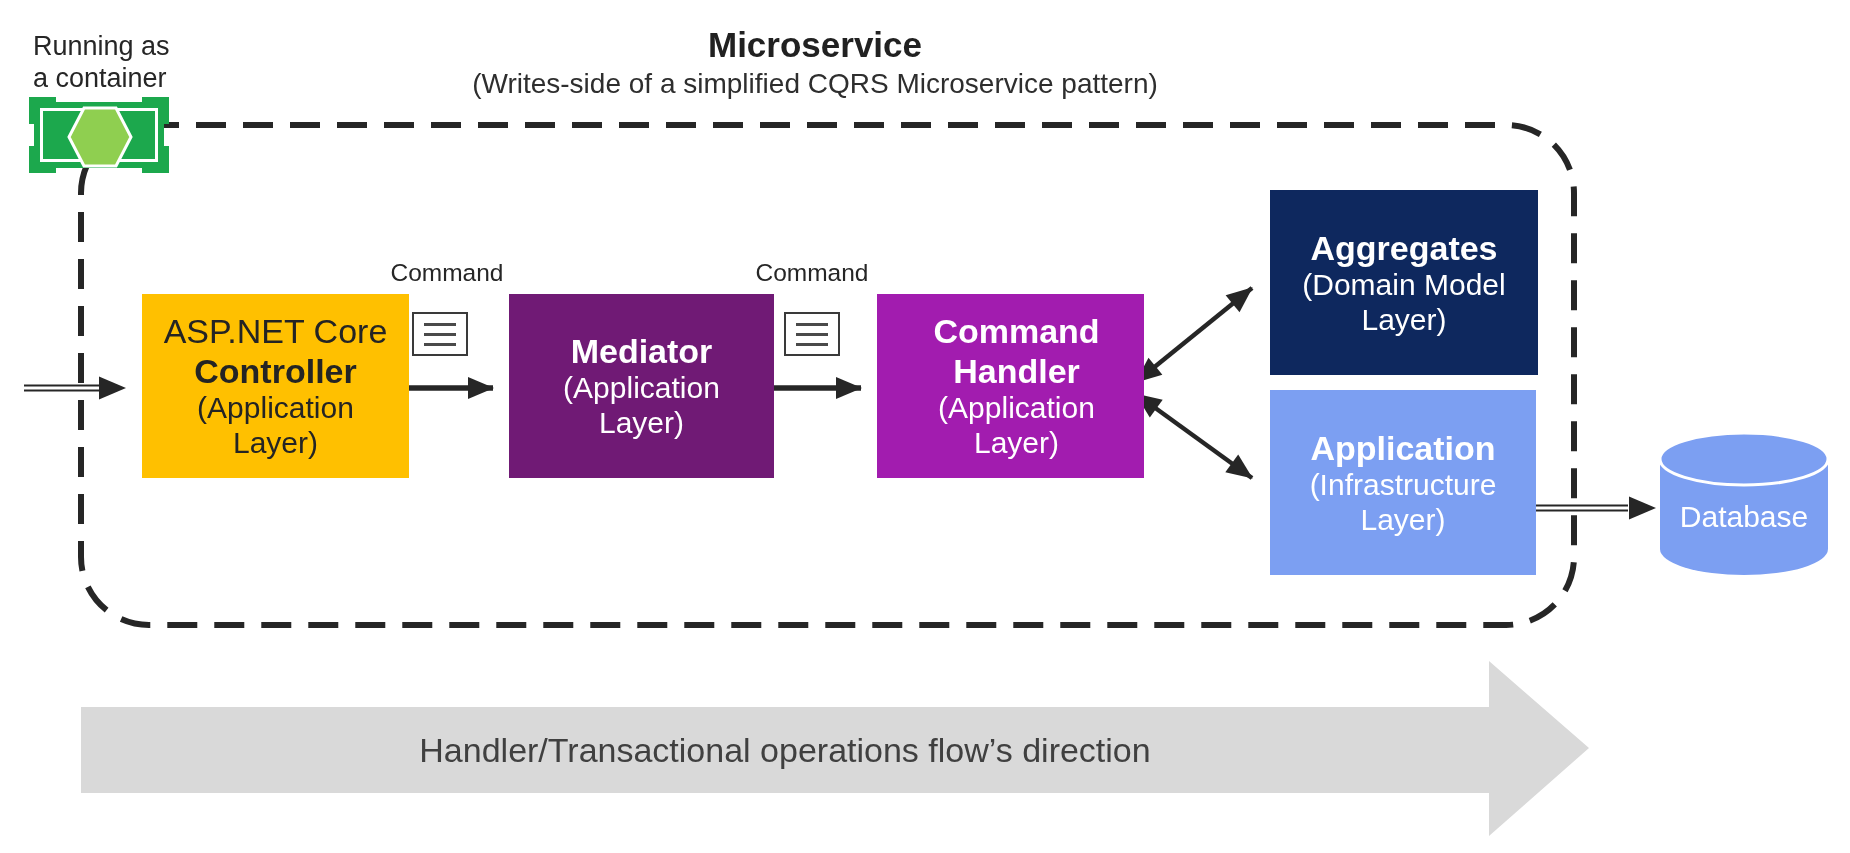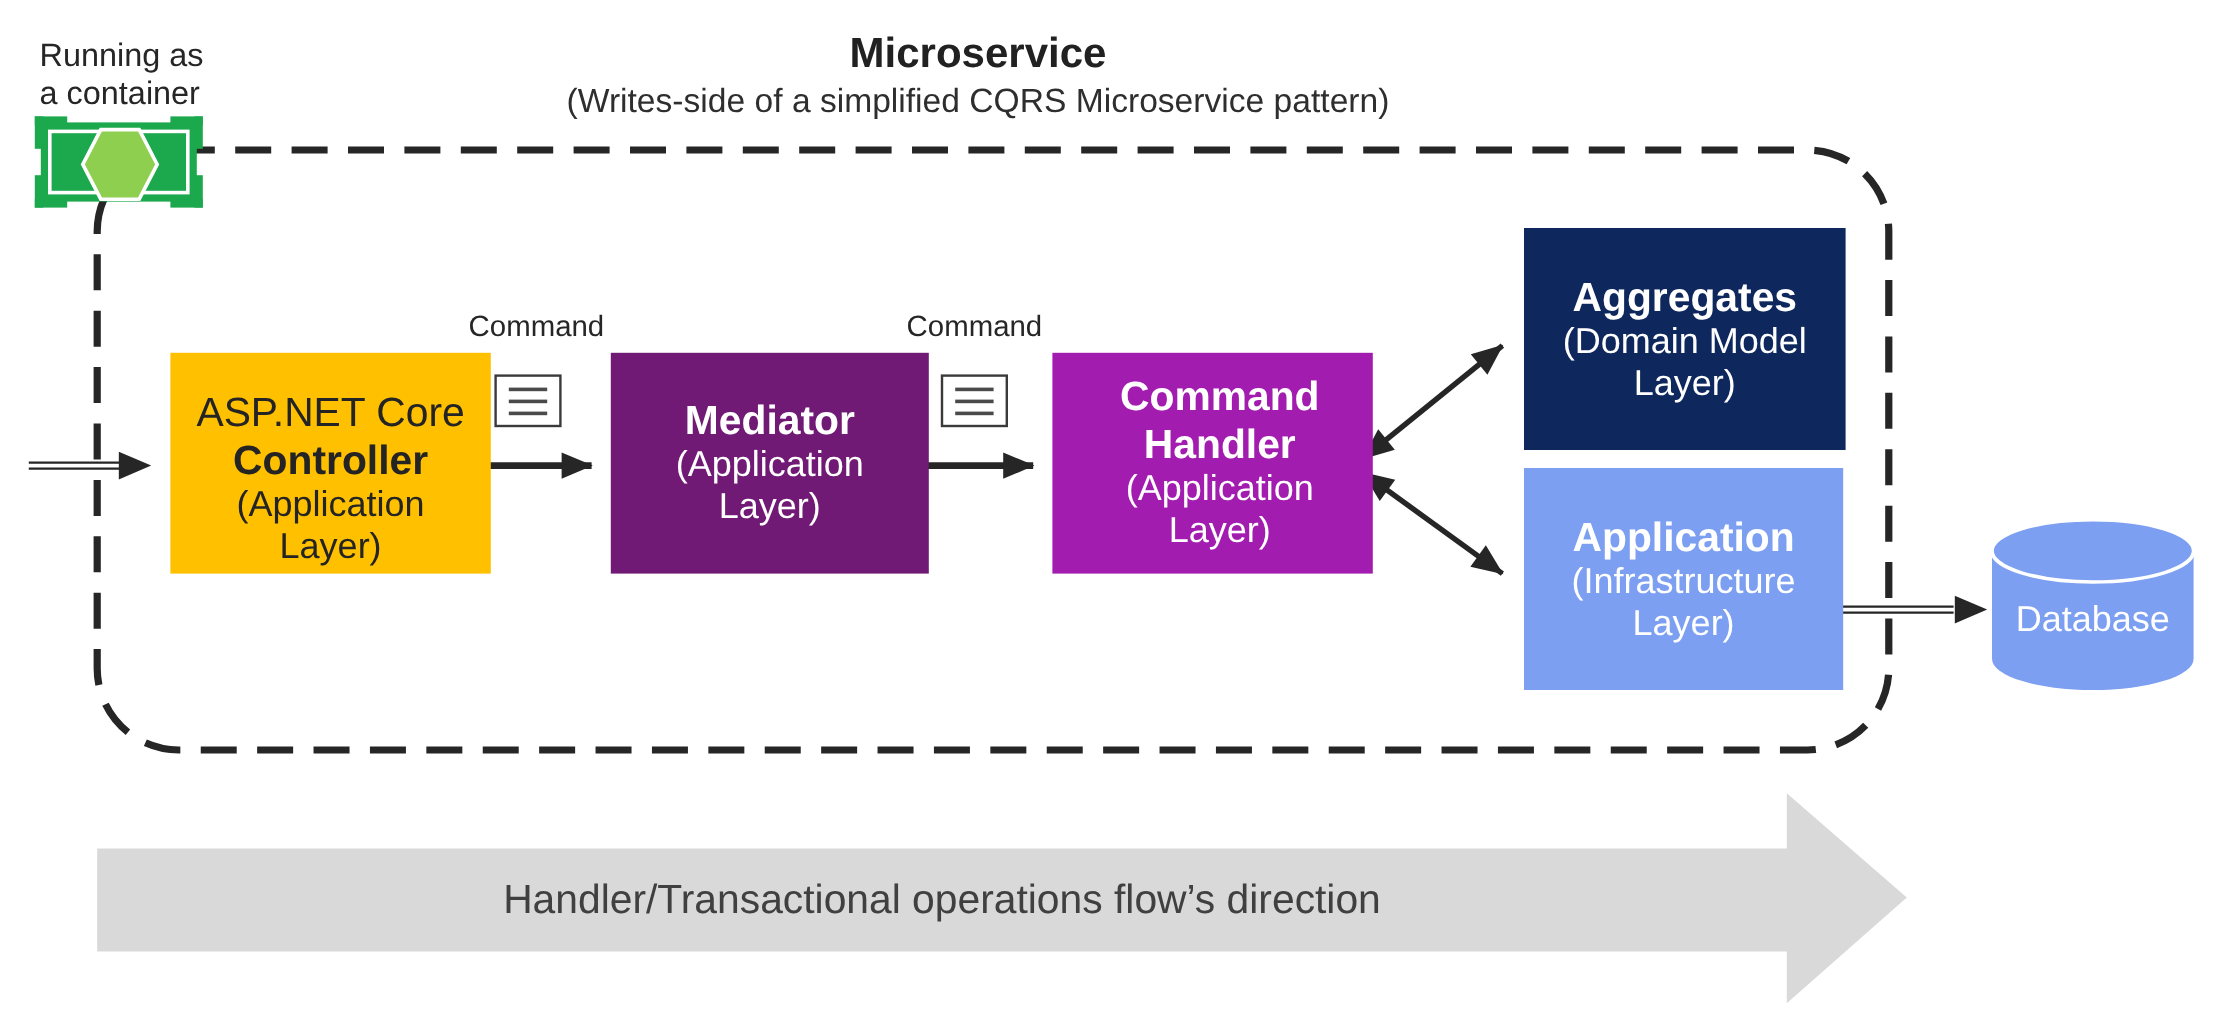--- a/index.html
+++ b/index.html
@@ -23,21 +23,21 @@
   .bracket { position:absolute; width:20px; height:20px; z-index:2; }
   .br-tl { left:-5px; top:-5px;  border-left:7px solid #1CA84D; border-top:7px solid #1CA84D; }
   .br-tr { right:-5px; top:-5px; border-right:7px solid #1CA84D; border-top:7px solid #1CA84D; }
   .br-bl { left:-5px; bottom:-5px; border-left:7px solid #1CA84D; border-bottom:7px solid #1CA84D; }
   .br-br { right:-5px; bottom:-5px; border-right:7px solid #1CA84D; border-bottom:7px solid #1CA84D; }
   .hex-svg { position:absolute; left:0; top:0; z-index:3; }
 
   
   .node { display:flex; flex-direction:column; align-items:center; justify-content:center;
           text-align:center; z-index:2; box-sizing:border-box; padding:4px 8px;margin-left:14px; }
-  .node-yellow { left:128px; top:294px; width:267px; height:184px; background:#FFC000; color:#242424;justify-content:flex-end; }
+  .node-yellow { left:128px; top:294px; width:267px; height:184px; background:#FFC000; color:#242424; }
   .node-green  { left:495px; top:294px; width:265px; height:184px; background:#701a75; color:#ffffff; }
   .node-red    { left:863px; top:294px; width:267px; height:184px; background:#a21caf; color:#ffffff;padding-left:20px; }
   .node-navy   { left:1256px; top:190px; width:268px; height:185px; background:#0E285E; color:#ffffff; }
   .node-blue   { left:1256px; top:390px; width:266px; height:185px; background:#7C9FF2; color:#ffffff; }
   .nl      { font-size:34px; font-weight:400; line-height:1.18; }
   .nl-bold { font-size:34px; font-weight:700; line-height:1.18; }
   .layer   { font-size:30px; font-weight:400; line-height:1.16; max-width:205px; margin:0 auto; }
   .layer-wide { max-width:235px; }
 
   

